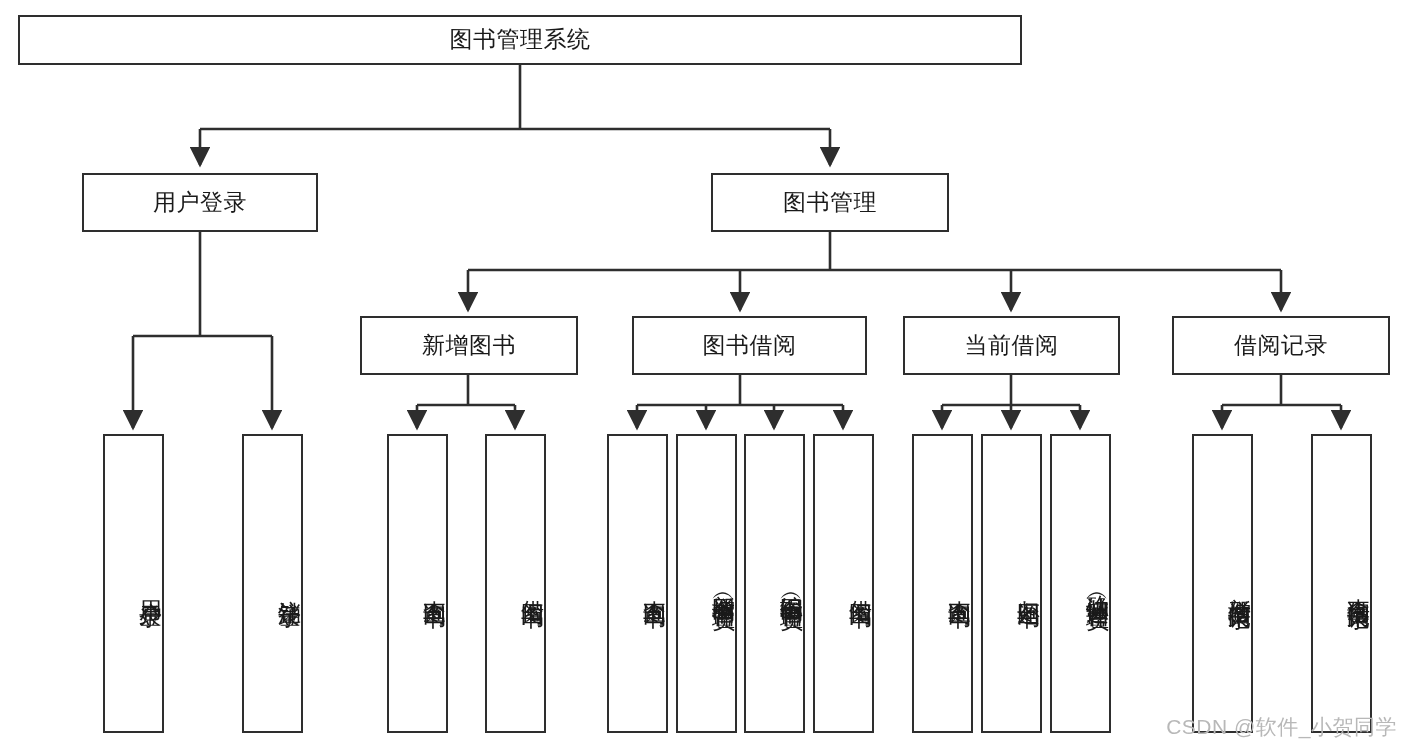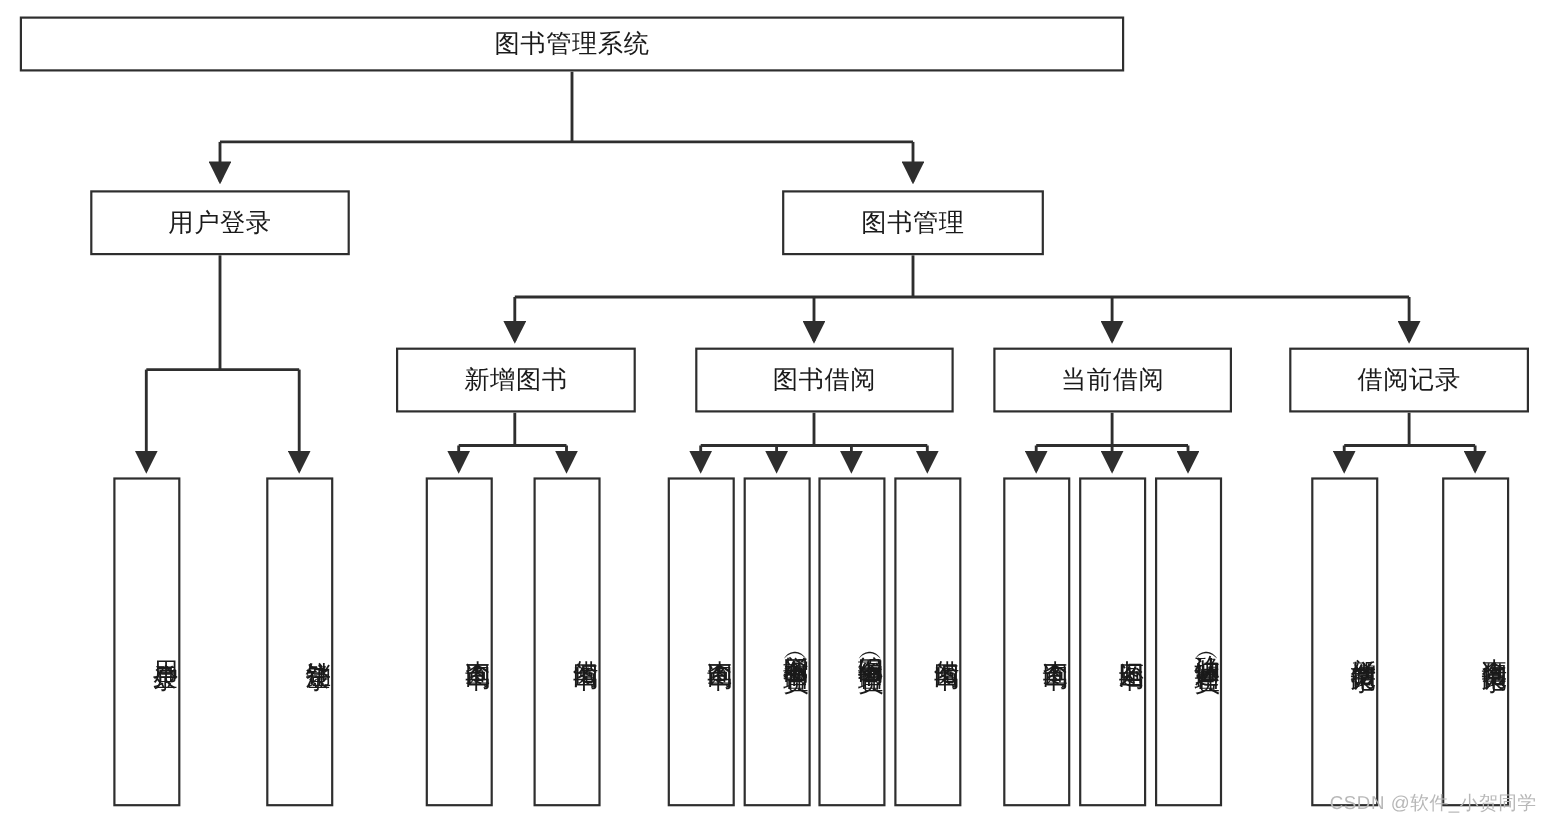--- a/index.html
+++ b/index.html
@@ -50,21 +50,21 @@
     line-height: 1;
     white-space: nowrap;
     padding-top: 4px;
     align-items: flex-start;
     justify-content: center;
   }
   .watermark {
     position: absolute;
     right: 8px;
     bottom: 6px;
-    font-size: 17px;
+    font-size: 21px;
     color: #b8b8b8;
     letter-spacing: 0.5px;
     white-space: nowrap;
     z-index: 3;
   }
 </style>
 </head>
 <body>
 
 <div id="canvas">

